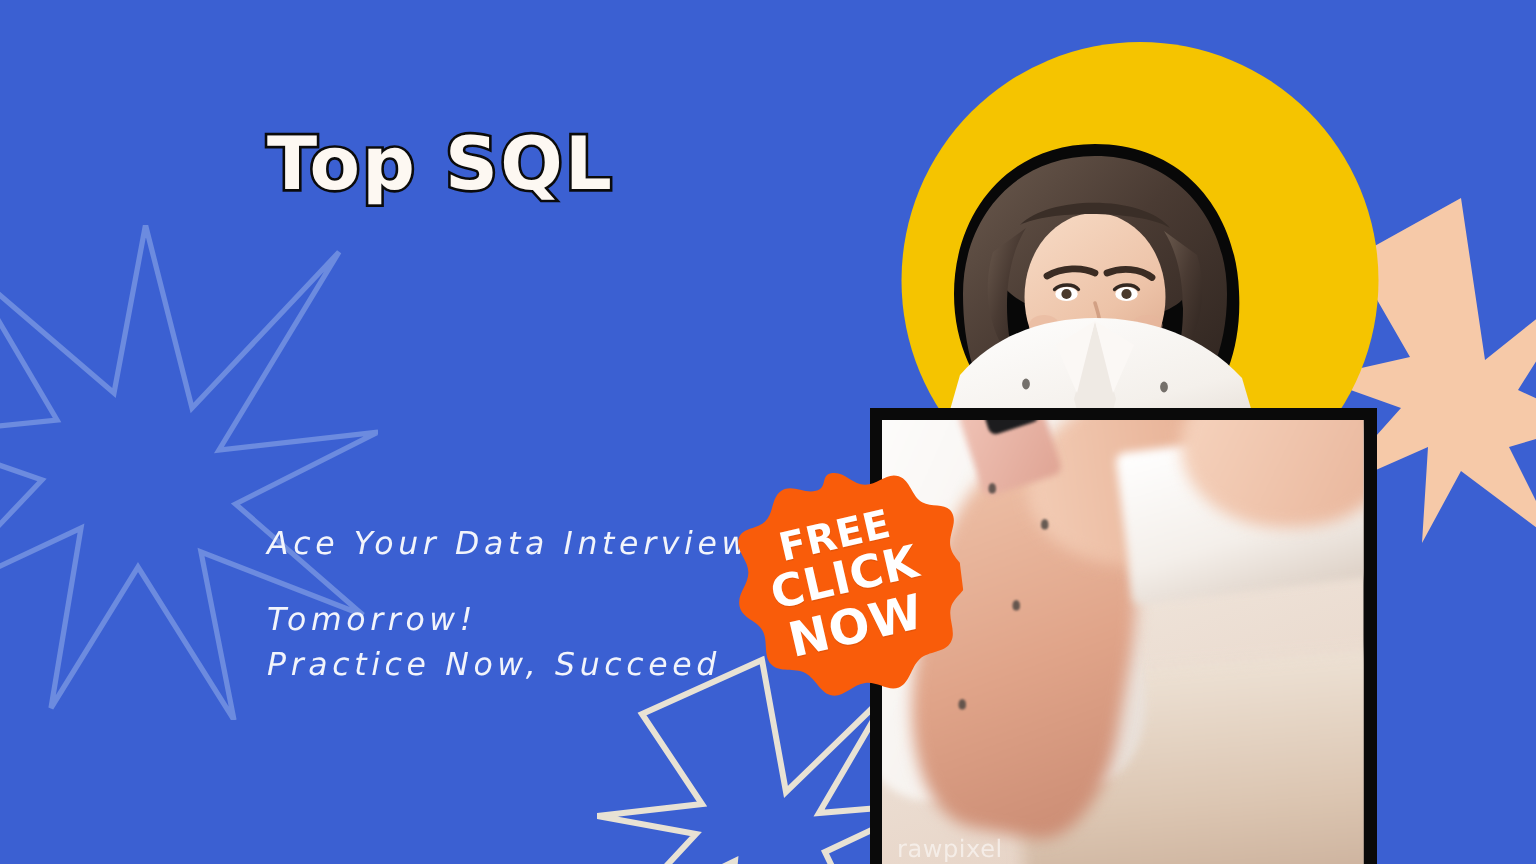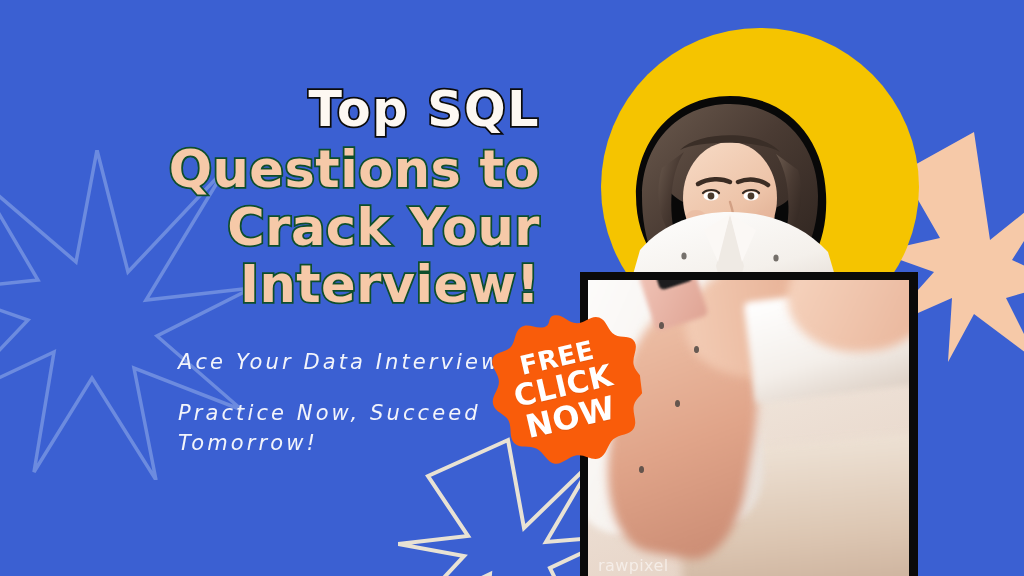--- a/index.html
+++ b/index.html
@@ -162,24 +162,23 @@
     left: 580px;
     top: 90px;
     width: 330px;
     height: 230px;
     pointer-events: none;
   }
 
   
   #headline-block {
     position: absolute;
-    left: 160px;
+    left: 178px;
     top: 84px;
     width: 380px;
-    text-align: right;
   }
   #title-top {
     margin: 0;
     font-family: "DejaVu Sans", "Liberation Sans", sans-serif;
     font-weight: 700;
     font-size: 49px;
     line-height: 1.05;
     letter-spacing: 1.5px;
     color: #FDF8F2;
     -webkit-text-stroke: 3.5px #0B0B0B;
@@ -360,31 +359,26 @@
       <div class="ph-dot" style="left:8%;  top:48%;"></div>
       <div class="ph-dot" style="left:27%; top:40%;"></div>
       <div class="ph-dot" style="left:16%; top:62%;"></div>
       <div class="ph-dot" style="left:33%; top:22%;"></div>
       <span id="photo-watermark">rawpixel</span>
     </div>
   </div>
 
   <div id="headline-block">
     <h1 id="title-top">Top SQL</h1>
-    <h2 id="title-main">
-      <span class="ln">Questions to</span>
-      <span class="ln">Crack Your</span>
-      <span class="ln">Interview!</span>
-    </h2>
   </div>
 
   <div id="subtitle-block">
     <span class="sub-line" id="subtitle-line-1">Ace Your Data Interview!</span>
+    <span class="sub-line">Tomorrow!</span>
     <span class="sub-line">Practice Now, Succeed</span>
-    <span class="sub-line">Tomorrow!</span>
   </div>
 
   <div id="badge">
     <svg id="badge-svg" viewBox="0 0 154 156" aria-hidden="true">
       <path fill="#F95C0A" d="
         M77,1
         C86,1 90,11 99,12 C108,13 115,5 123,9 C131,13 130,24 137,29
         C144,34 154,31 157,39 C160,47 152,54 153,63 C154,72 163,77 162,86
         C161,95 151,97 148,105 C145,113 150,122 145,129 C140,136 129,133 122,138
         C115,143 113,154 105,156 C97,158 91,150 82,150 C73,150 66,158 58,156

